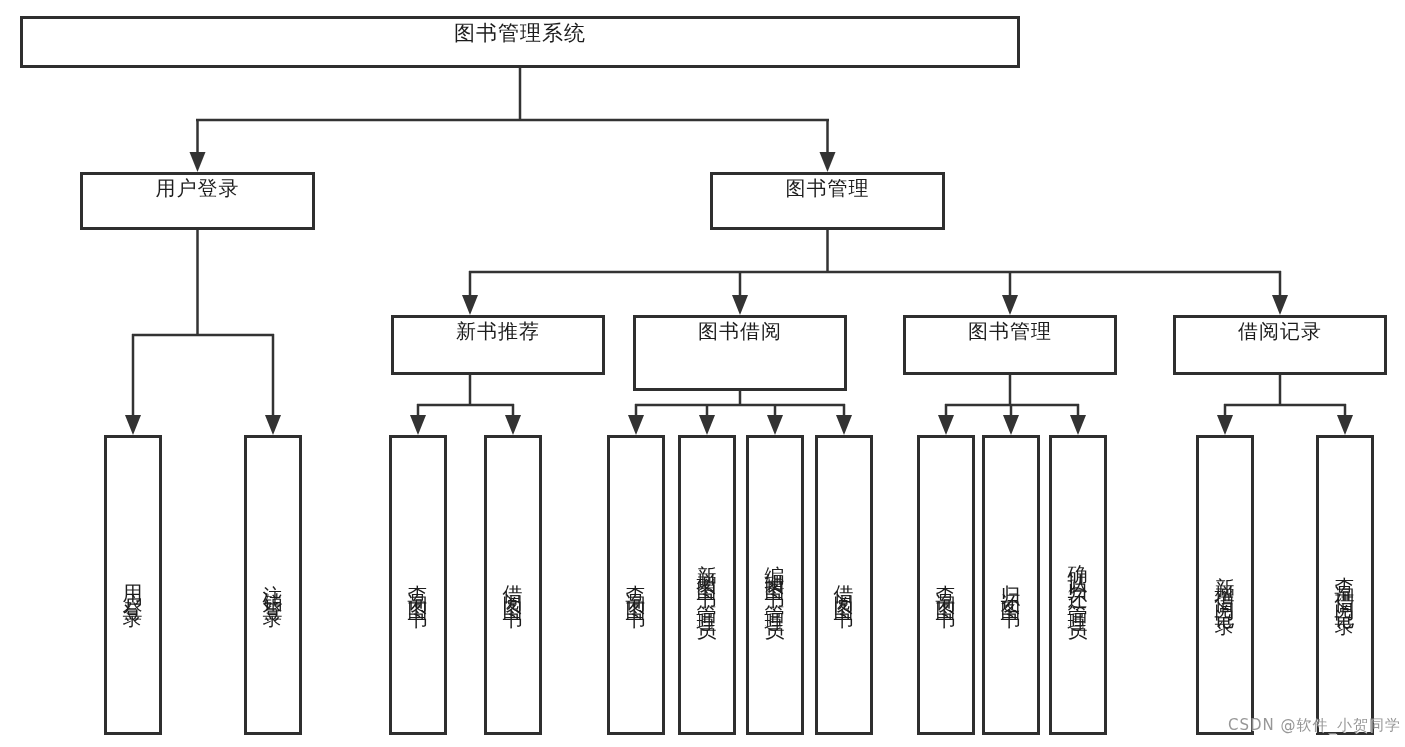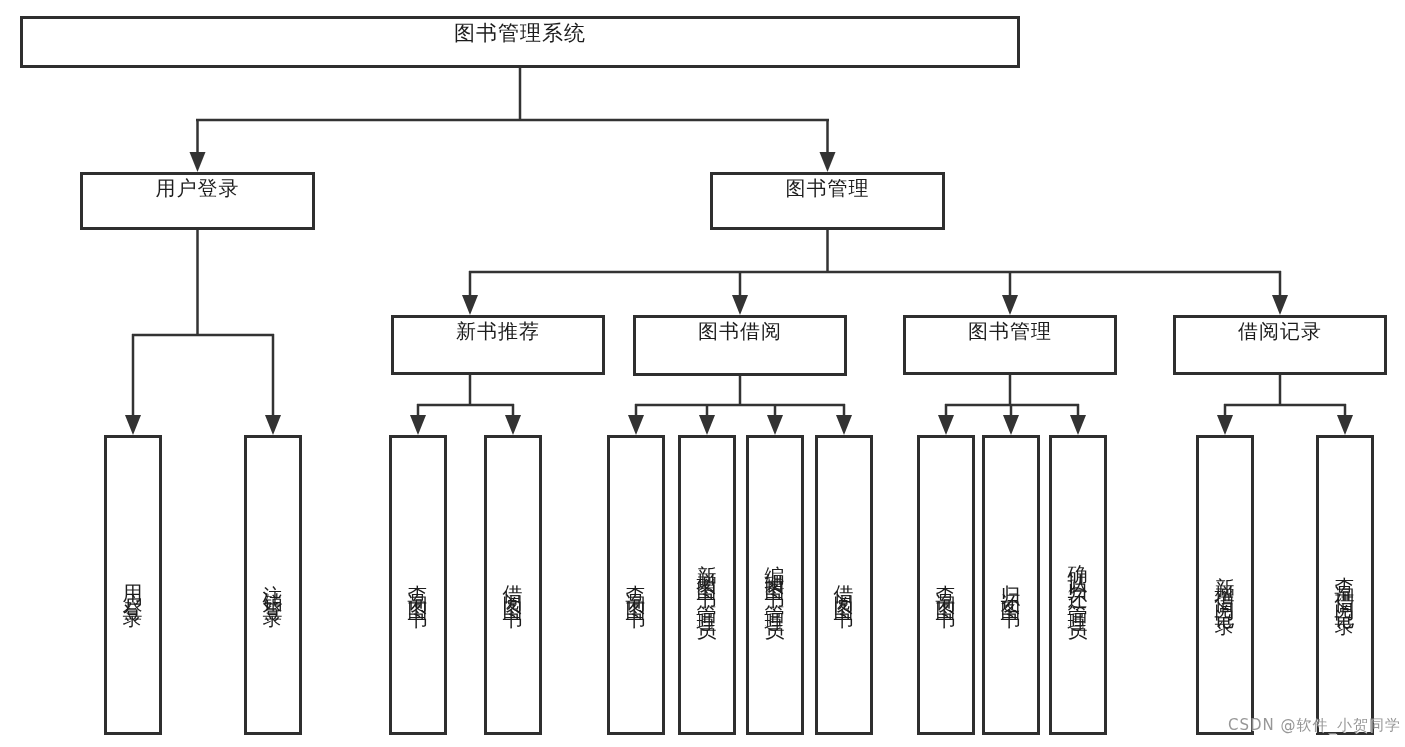--- a/index.html
+++ b/index.html
@@ -165,21 +165,21 @@
   <div class="node" style="left:80px; top:172px; width:235px; height:58px;">
     <span class="lbl">用户登录</span>
   </div>
   <div class="node" style="left:710px; top:172px; width:235px; height:58px;">
     <span class="lbl">图书管理</span>
   </div>
 
   <div class="node" style="left:363px; top:315px; width:214px; height:60px;margin-left:28px;">
     <span class="lbl">新书推荐</span>
   </div>
-  <div class="node" style="left:633px; top:315px; width:214px; height:61px;">
+  <div class="node" style="left:633px; top:315px; width:214px; height:76px;">
     <span class="lbl">图书借阅</span>
   </div>
   <div class="node" style="left:903px; top:315px; width:214px; height:60px;">
     <span class="lbl">图书管理</span>
   </div>
   <div class="node" style="left:1173px; top:315px; width:214px; height:60px;">
     <span class="lbl">借阅记录</span>
   </div>
 
   <div class="leaf" style="left:104px;">

